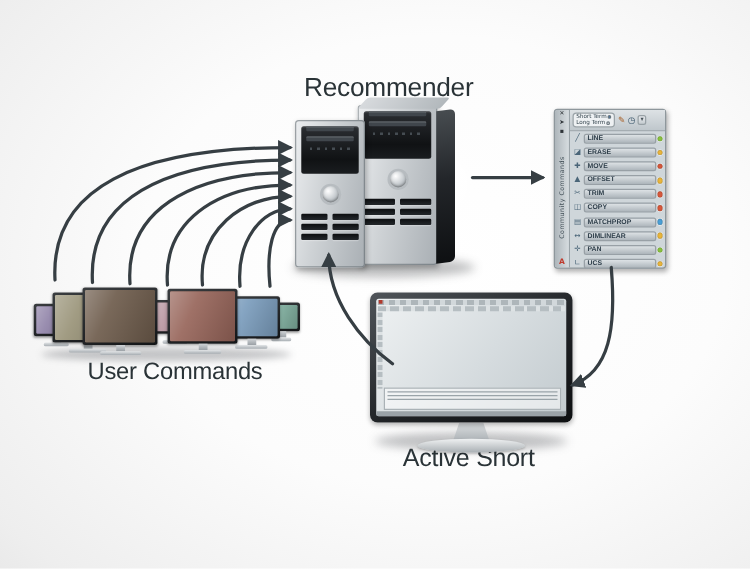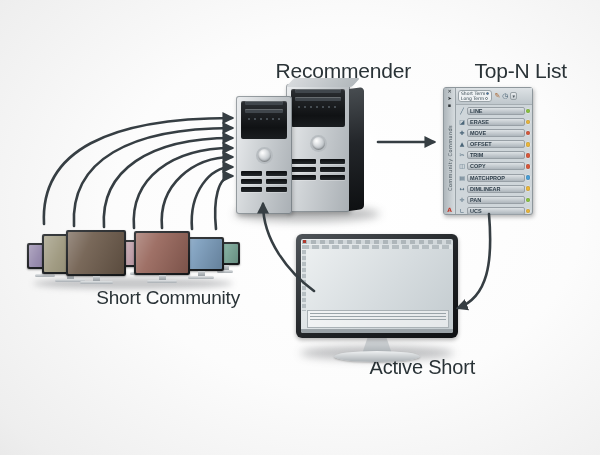--- a/index.html
+++ b/index.html
@@ -1,21 +1,21 @@
 <!DOCTYPE html>
 <html><head>
 <meta charset="utf-8">
 <style>
   html,body{margin:0;padding:0;background:#fff;}
   .canvas{
     position:relative;width:600px;height:455px;overflow:hidden;
     font-family:"Liberation Sans",sans-serif;
     background:radial-gradient(ellipse 560px 430px at 58% 46%, #ffffff 0%, #fcfcfc 42%, #eeeeee 78%, #dfdfdf 100%);
   }
-  .label{position:absolute;color:#2a3337;text-align:right;letter-spacing:-0.2px;}
+  .label{position:absolute;color:#2a3337;text-align:center;letter-spacing:-0.2px;}
   .lbl-recommender{left:211px;top:59px;width:200px;font-size:21px;}
   .lbl-topn{left:407px;top:59px;width:160px;font-size:21px;}
   .lbl-community{left:40px;top:287px;width:200px;font-size:19px;}
   .lbl-active{left:275px;top:356px;width:200px;font-size:20px;}
 
   
   svg.arrows{position:absolute;left:0;top:0;z-index:6;pointer-events:none;}
 
   
   .servers{position:absolute;left:230px;top:84px;width:152px;height:140px;z-index:3;}
@@ -147,22 +147,21 @@
       <path d="M162 228 C 158 184, 194 157, 232 157" marker-end="url(#ah)"></path>
       <path d="M192 229 C 189 192, 210 167, 232 167" marker-end="url(#ah)"></path>
       <path d="M216 229 C 213 200, 218 176, 232 176" marker-end="url(#ah)"></path>
       <path d="M378 142 L 434 142" marker-end="url(#ah)"></path>
       <path d="M314 291 C 288 272, 263 240, 263 204" marker-end="url(#ah)"></path>
       <path d="M489 214 C 493 262, 488 297, 458 308" marker-end="url(#ah)"></path>
     </g>
   </svg>
 
   <div class="label lbl-recommender">Recommender</div>
-  <div class="label lbl-topn">Top-N List</div>
-  <div class="label lbl-community">Short Community</div>
+  <div class="label lbl-community">User Commands</div>
   <div class="label lbl-active">Active Short</div>
 
   <div class="servers">
     <div class="server-shadow"></div>
     <div class="tower right">
       <div class="tower-top"></div>
       <div class="tower-side"></div>
       <div class="bay">
         <div class="drive"></div>
         <div class="drive"></div>

